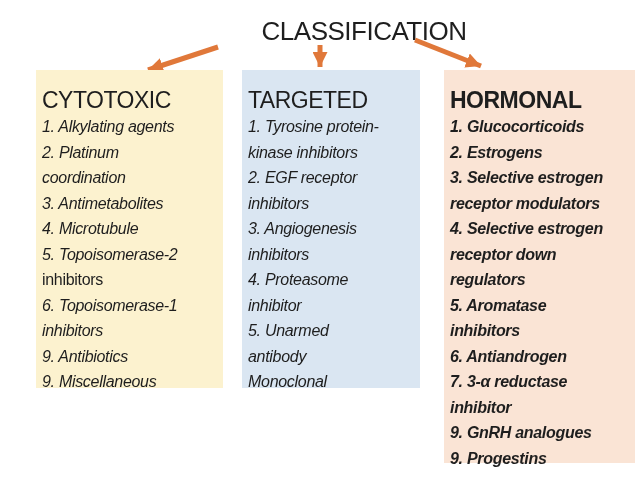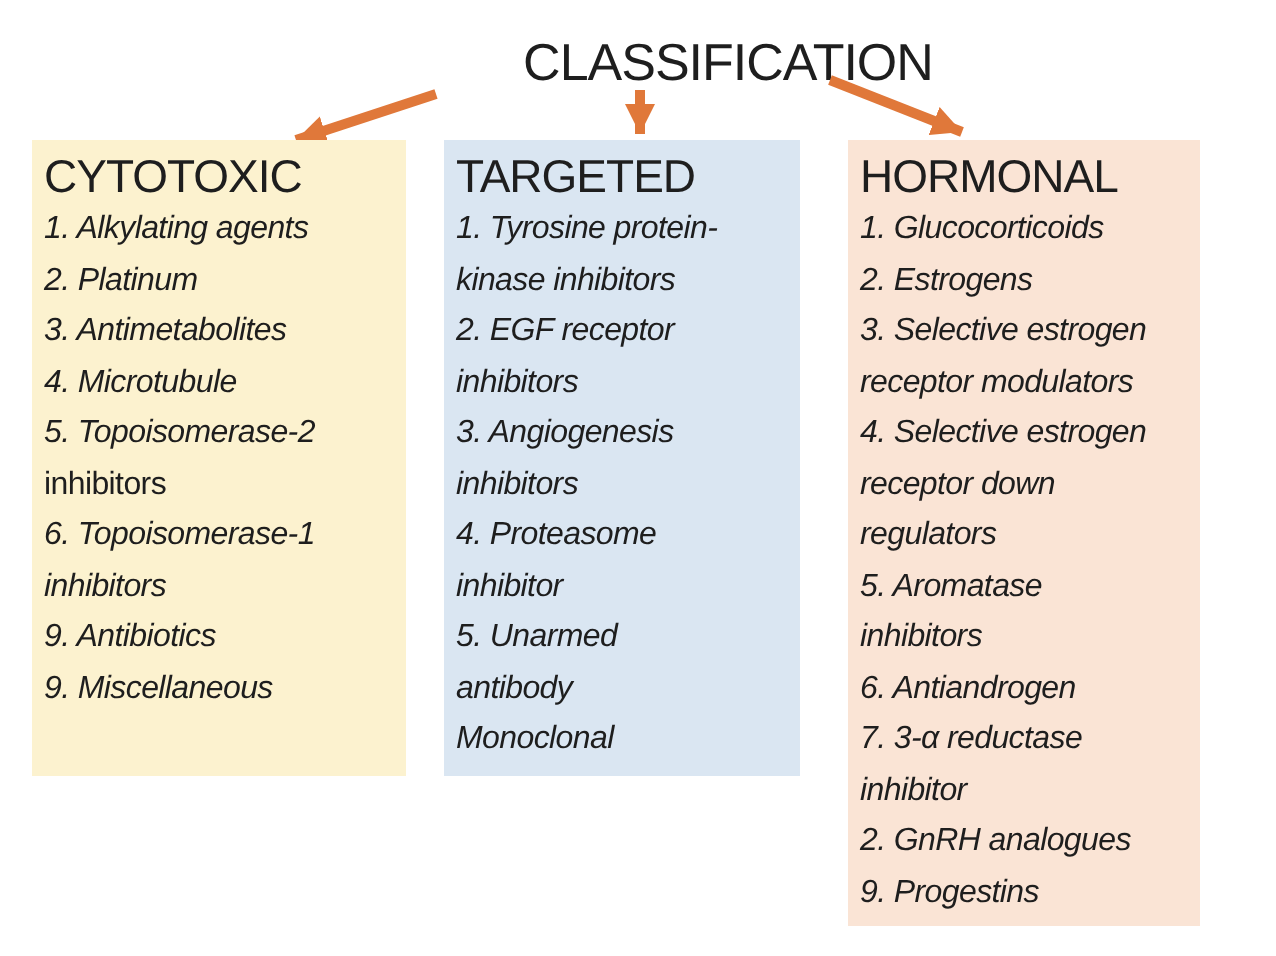--- a/index.html
+++ b/index.html
@@ -7,21 +7,22 @@
     position:relative;width:638px;height:478px;background:#ffffff;
     font-family:"Liberation Sans",sans-serif;color:#1e1e1e;overflow:hidden;
   }
   .title{
     position:absolute;top:16px;left:0;width:100%;text-align:center;
     font-size:26px;line-height:30px;letter-spacing:-0.5px;white-space:nowrap;padding-left:45px;
   }
   .arrows{position:absolute;top:0;left:0;}
   .col{
     position:absolute;box-sizing:border-box;
-    padding:4px 2px 0 6px;
+    padding:16px 2px 0 6px;
+    margin-left:20px;
   }
   .col-header{
     font-size:23px;line-height:28px;letter-spacing:-0.5px;white-space:nowrap;
   }
   .line{
     font-size:16px;line-height:25.5px;letter-spacing:-0.3px;white-space:nowrap;
   }
   .it{font-style:italic;}
 </style>
 </head>
@@ -40,20 +41,21 @@
     <line class="arrow" x1="218" y1="47" x2="148" y2="70" stroke="#E0783A" stroke-width="5" marker-end="url(#ah)"></line>
     <line class="arrow" x1="320" y1="45" x2="320" y2="67" stroke="#E0783A" stroke-width="5" marker-end="url(#ah)"></line>
     <line class="arrow" x1="415" y1="40" x2="481" y2="66" stroke="#E0783A" stroke-width="5" marker-end="url(#ah)"></line>
   </svg>
 
   <div class="col" id="col-0" style="left: 16px; top: 70px; width: 187px; height: 318px; background: rgb(252, 242, 207);">
     <div class="col-header">CYTOTOXIC</div>
     <div class="col-body">
         <div class="line it">1. Alkylating agents</div>
         <div class="line it">2. Platinum</div>
+        <div class="line it">coordination</div>
         <div class="line it">3. Antimetabolites</div>
         <div class="line it">4. Microtubule</div>
         <div class="line it">5. Topoisomerase-2</div>
         <div class="line">inhibitors</div>
         <div class="line it">6. Topoisomerase-1</div>
         <div class="line it">inhibitors</div>
         <div class="line it">9. Antibiotics</div>
         <div class="line it">9. Miscellaneous</div>
       </div>
   </div>
@@ -68,33 +70,33 @@
         <div class="line it">3. Angiogenesis</div>
         <div class="line it">inhibitors</div>
         <div class="line it">4. Proteasome</div>
         <div class="line it">inhibitor</div>
         <div class="line it">5. Unarmed</div>
         <div class="line it">antibody</div>
         <div class="line it">Monoclonal</div>
       </div>
   </div>
 
-  <div class="col" id="col-2" style="left: 424px; top: 70px; width: 176px; height: 393px; background: rgb(250, 228, 213);">
+  <div class="col" id="col-2" style="left: 424px; top: 70px; width: 191px; height: 393px; background: rgb(250, 228, 213); font-weight: bold;">
     <div class="col-header">HORMONAL</div>
     <div class="col-body">
         <div class="line it">1. Glucocorticoids</div>
         <div class="line it">2. Estrogens</div>
         <div class="line it">3. Selective estrogen</div>
         <div class="line it">receptor modulators</div>
         <div class="line it">4. Selective estrogen</div>
         <div class="line it">receptor down</div>
         <div class="line it">regulators</div>
         <div class="line it">5. Aromatase</div>
         <div class="line it">inhibitors</div>
         <div class="line it">6. Antiandrogen</div>
         <div class="line it">7. 3-α reductase</div>
         <div class="line it">inhibitor</div>
-        <div class="line it">2. GnRH analogues</div>
+        <div class="line it">9. GnRH analogues</div>
         <div class="line it">9. Progestins</div>
       </div>
   </div>
 
 </div>
 
 </body></html>

